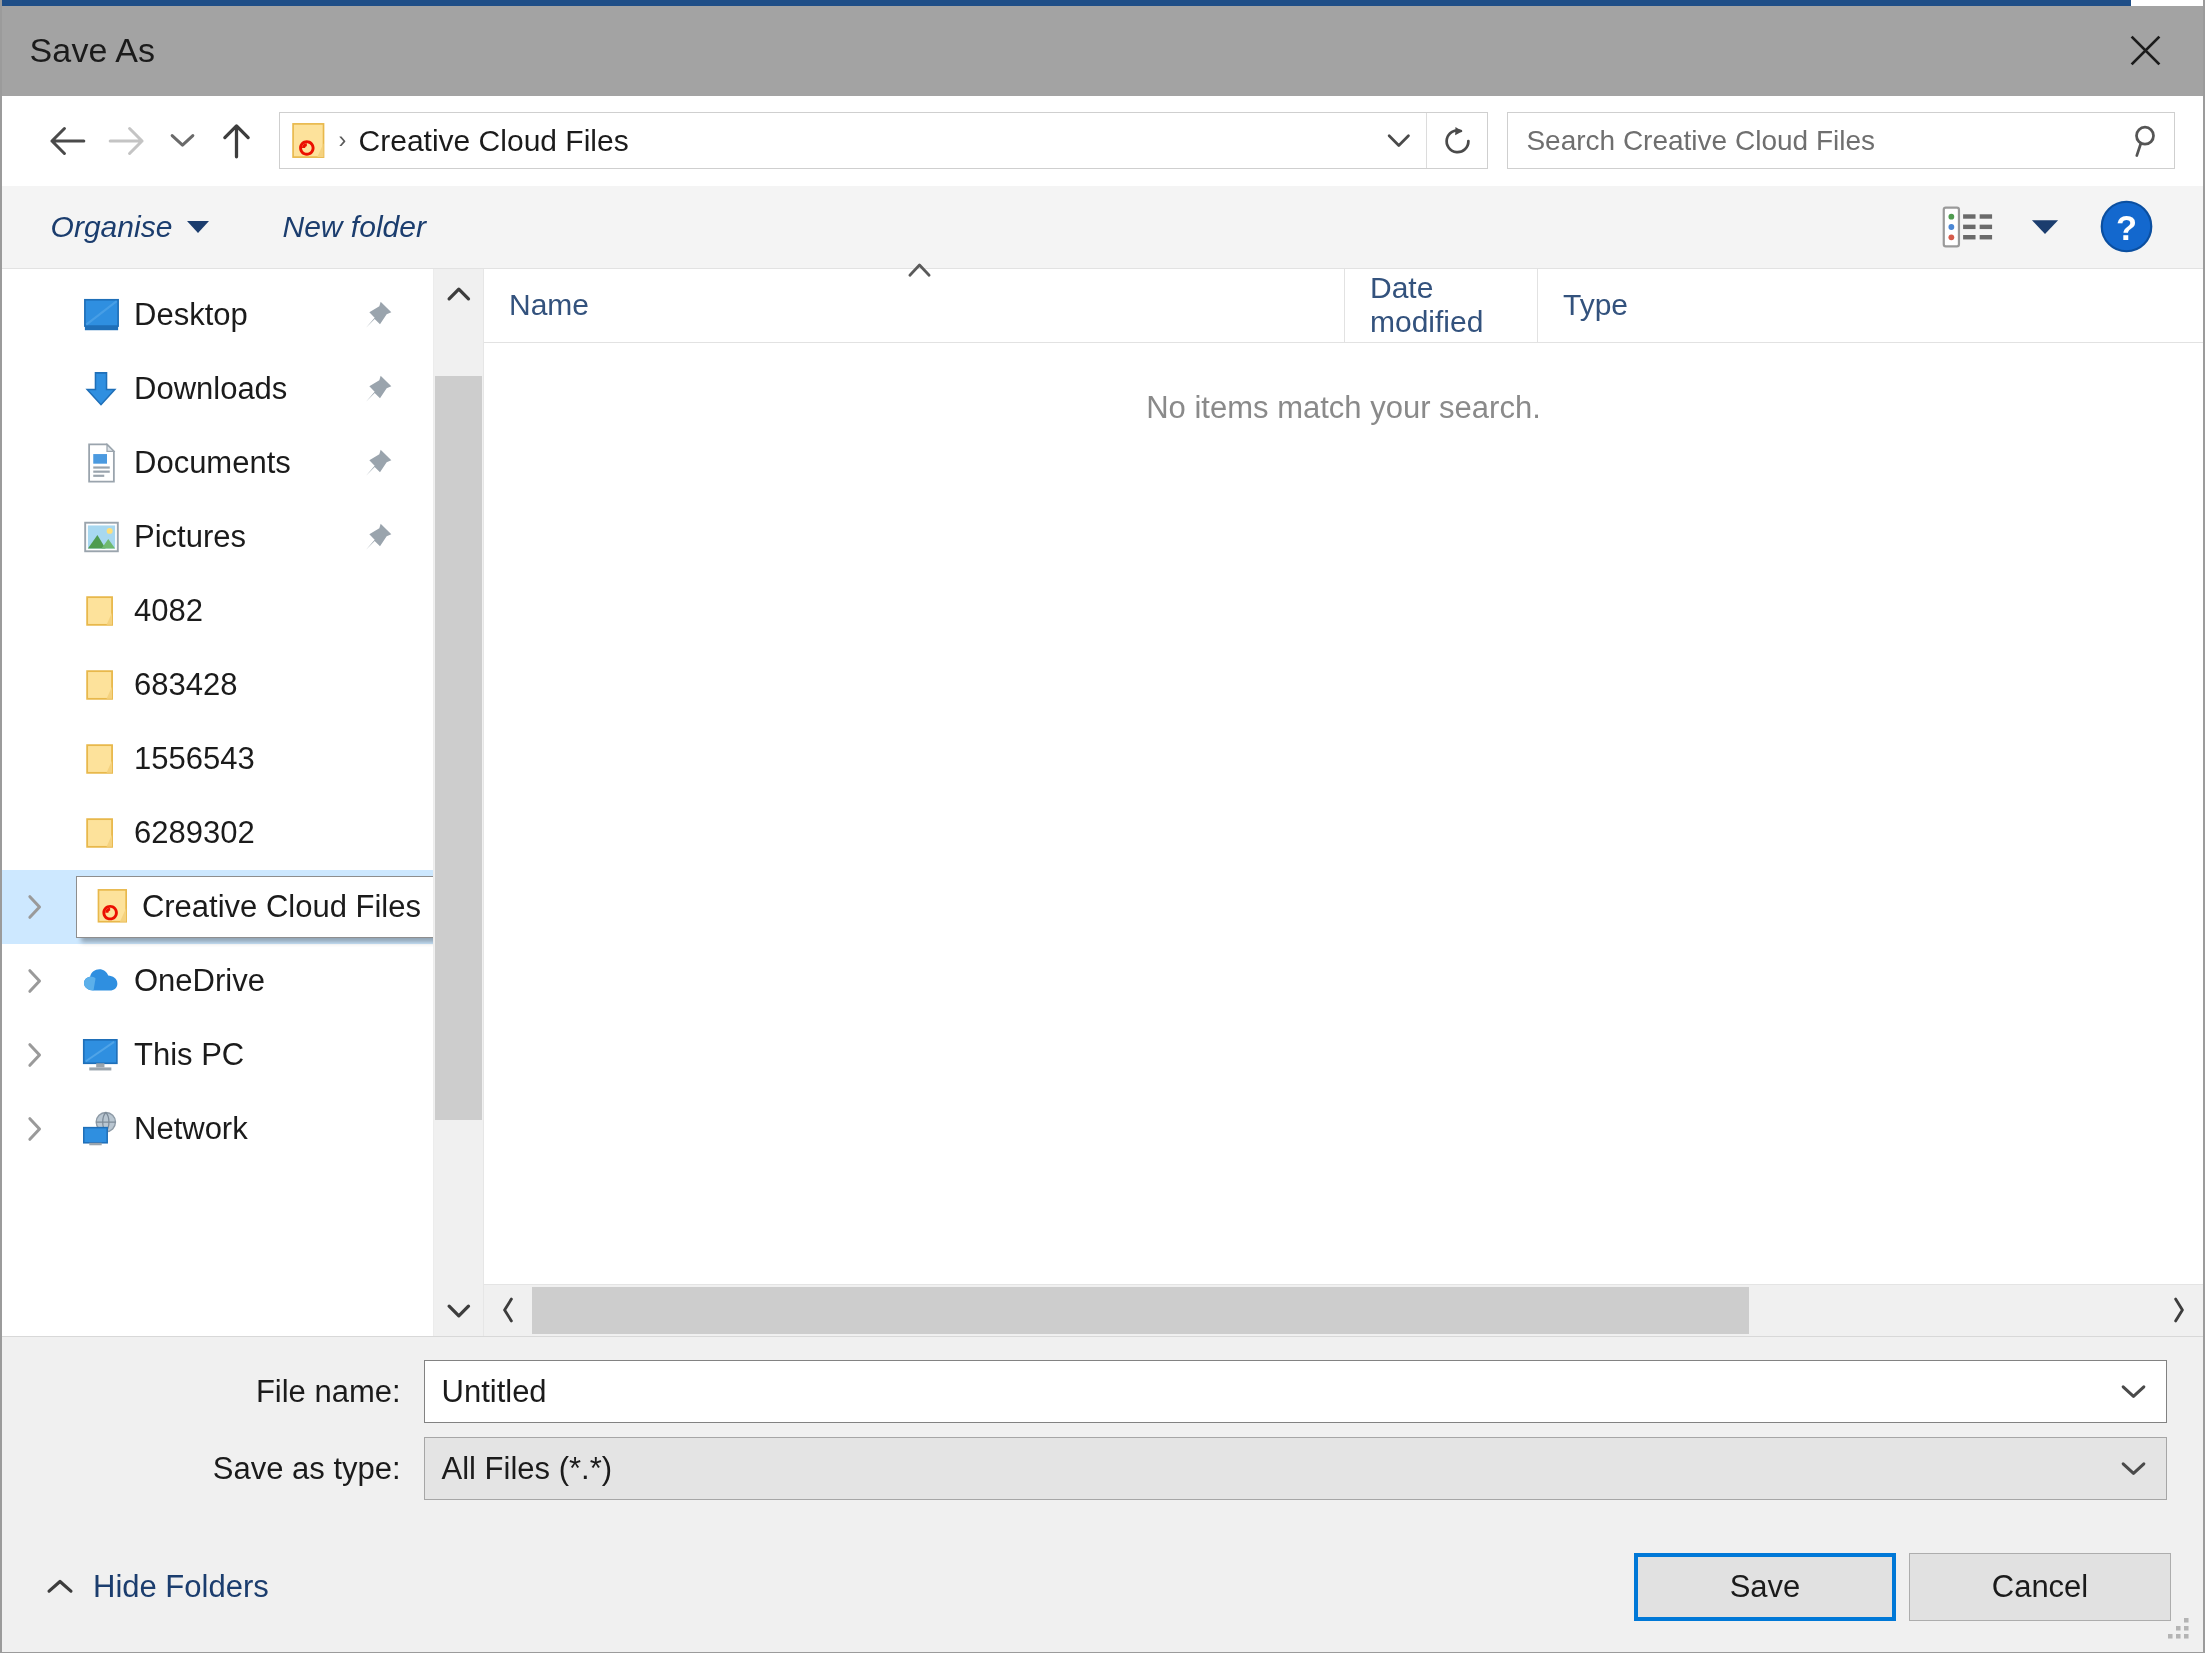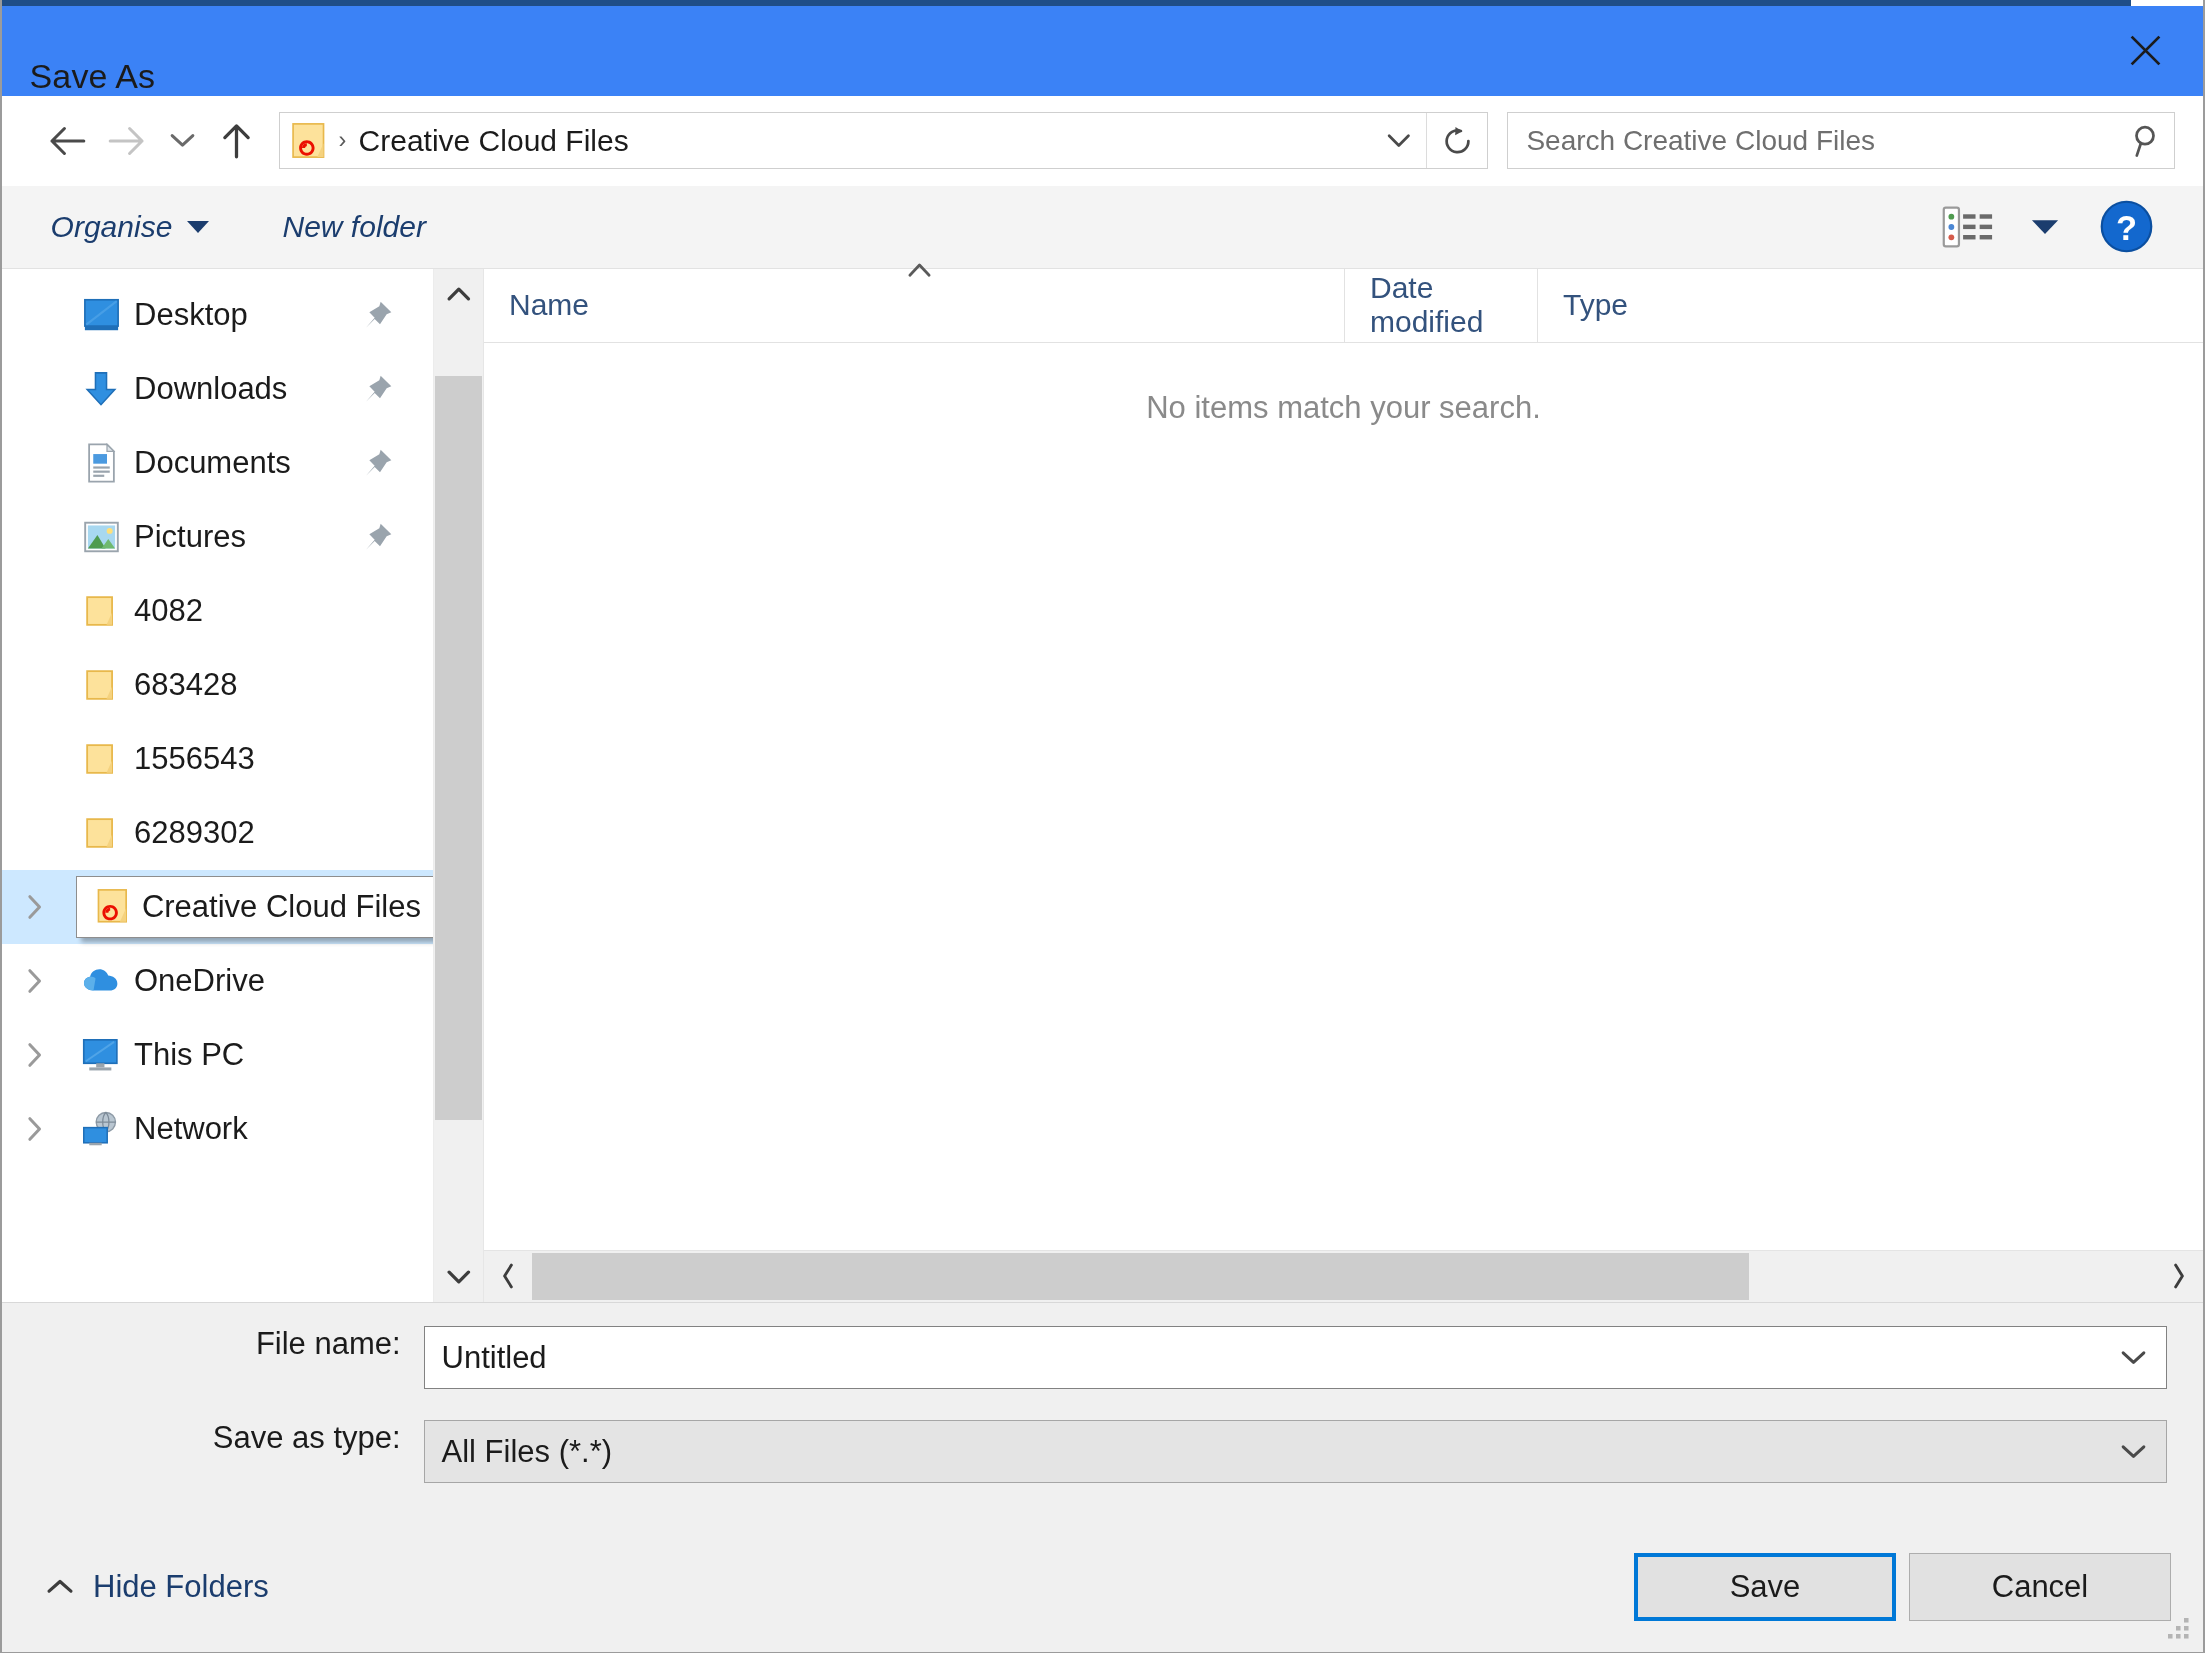--- a/index.html
+++ b/index.html
@@ -21,23 +21,23 @@
   }
   .accent-bar {
     height: 5.5px;
     background: #1f4e87;
     width: 2129px;
   }
 
   
   .titlebar {
     height: 90px;
-    background: #3b82f6;
-    display: flex;
-    align-items: flex-end;
+    background: #a3a3a3;
+    display: flex;
+    align-items: center;
     position: relative;
     flex: 0 0 auto;
   }
   .title-text {
     font-size: 34px;
     color: #1b1b1b;
     padding-left: 27.6px;
     letter-spacing: 0.1px;
   }
   .close-btn {
@@ -327,22 +327,22 @@
 
   
   .form-area {
     background: #f0f0f0;
     border-top: 1.4px solid #d8d8d8;
     padding: 23.4px 36px 6.9px 36px;
     flex: 0 0 auto;
   }
   .form-row {
     display: flex;
-    align-items: flex-start;
-    margin-bottom: 31px;
+    align-items: center;
+    margin-bottom: 14px;
   }
   .form-label {
     width: 386px;
     text-align: right;
     padding-right: 23.4px;
     font-size: 31px;
     color: #1b1b1b;
     flex: 0 0 auto;
   }
   .combo {

